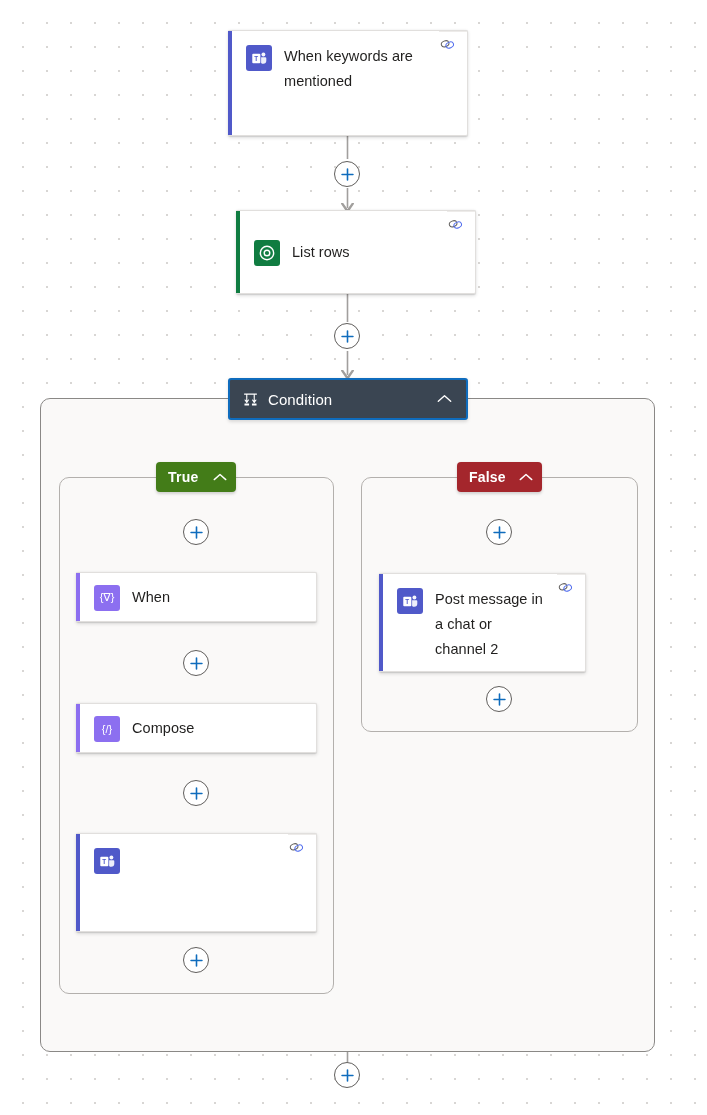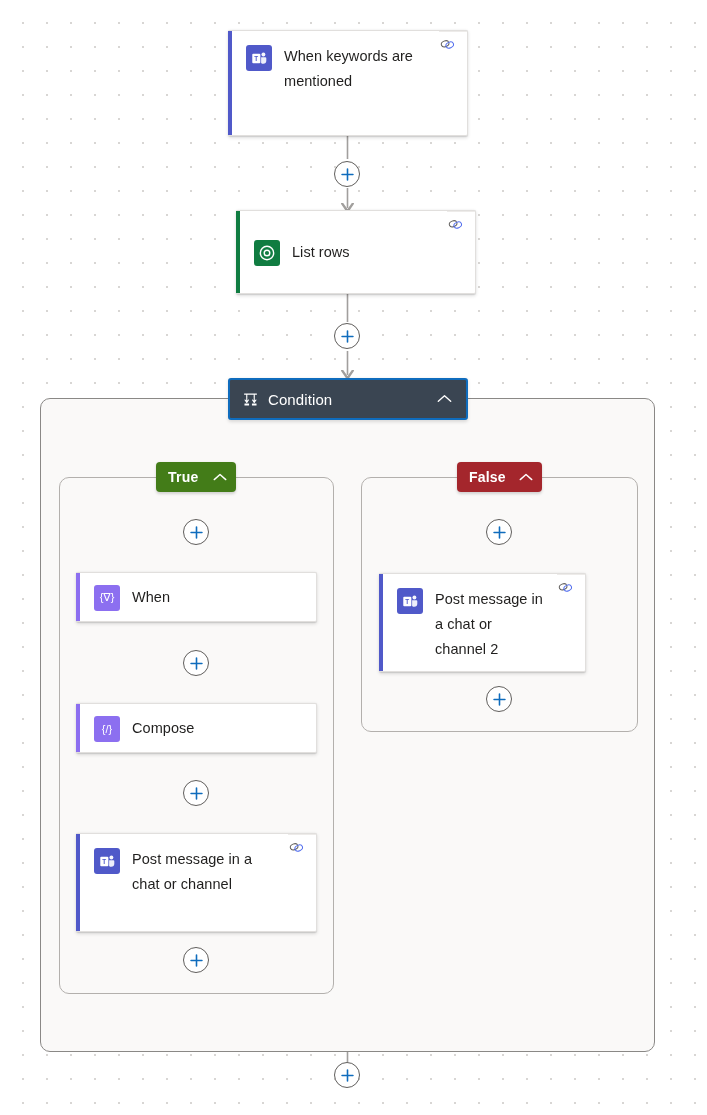--- a/index.html
+++ b/index.html
@@ -313,21 +313,20 @@
     <div class="card-body">
       <div class="card-icon" style="background:#5059c9;">
         <svg width="17" height="17" viewBox="0 0 20 20" aria-hidden="true">
           <rect x="1.5" y="4.5" width="9.5" height="11" rx="1.2" fill="#ffffff"></rect>
           <text x="6.2" y="12.6" font-family="Liberation Sans, sans-serif" font-size="7.5" font-weight="bold" fill="#5059c9" text-anchor="middle">T</text>
           <circle cx="14.6" cy="5.2" r="2.3" fill="#ffffff" opacity="0.95"></circle>
           <path d="M11.9 8.6 h5.0 a1.1 1.1 0 0 1 1.1 1.1 v3.0
                    a3.6 3.6 0 0 1 -3.6 3.6 a3.6 3.6 0 0 1 -2.5 -1.0 z" fill="#ffffff" opacity="0.9"></path>
         </svg>
       </div>
-      <div class="card-title">Post message in a chat or channel</div>
     </div>
     <div class="card-footer">
       <span>
         <svg width="17" height="13" viewBox="0 0 20 14" aria-hidden="true">
           <ellipse cx="7.2" cy="6.2" rx="4.6" ry="3.4" fill="none" stroke="#605e5c" stroke-width="1.15" transform="rotate(-22 7.2 6.2)"></ellipse>
           <ellipse cx="12.6" cy="7.6" rx="4.6" ry="3.4" fill="none" stroke="#4f6bed" stroke-width="1.15" transform="rotate(-22 12.6 7.6)"></ellipse>
         </svg>
       </span>
     </div>
   </div>

